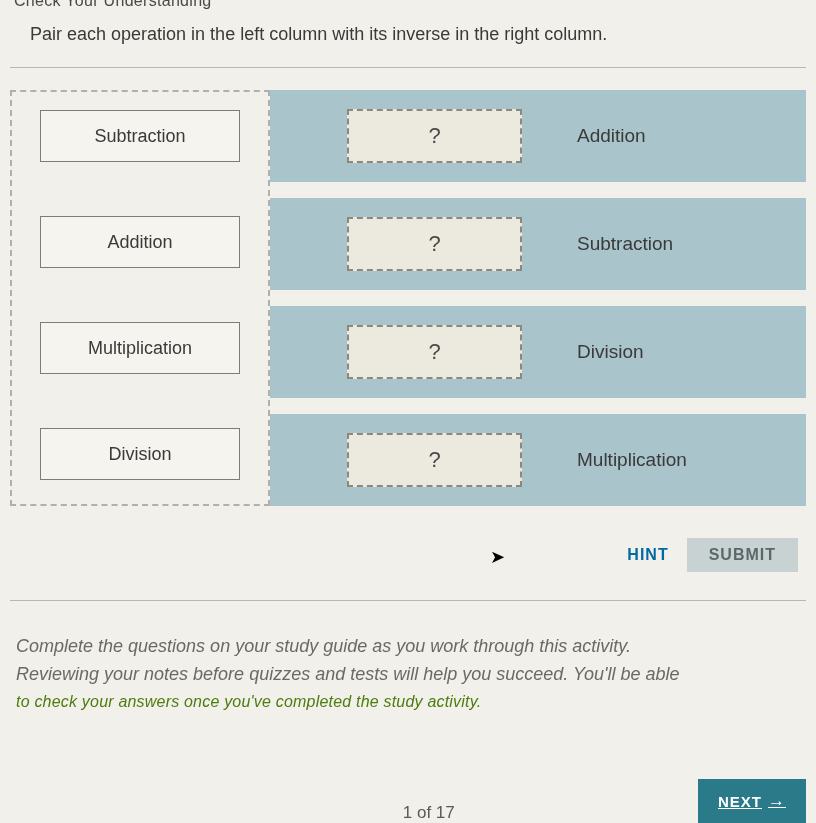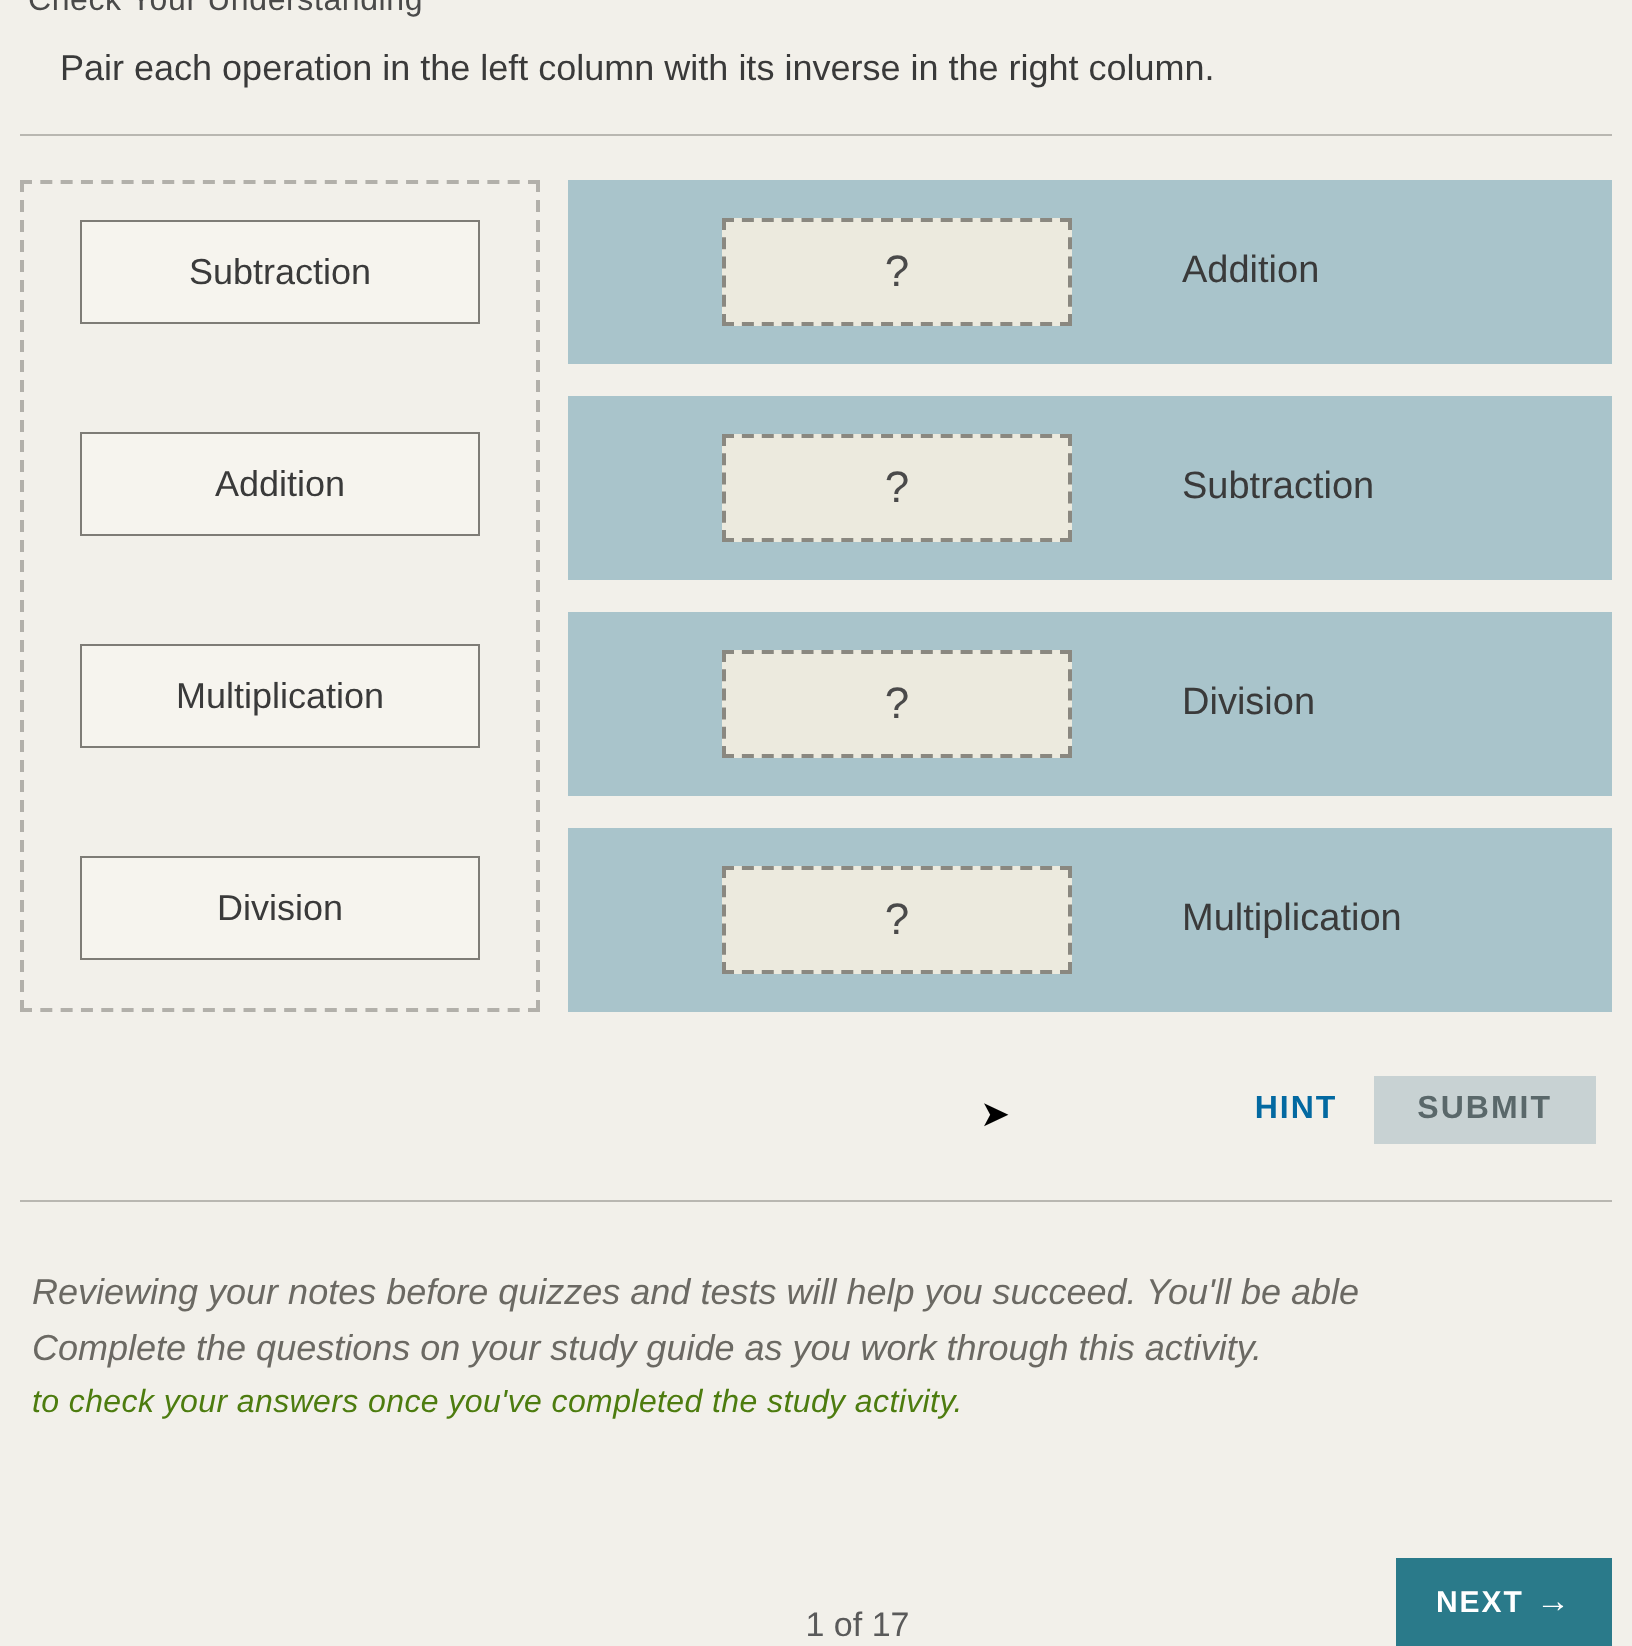--- a/index.html
+++ b/index.html
@@ -25,21 +25,20 @@
     margin-left: 16px;
   }
   .hr {
     border: none;
     border-top: 1px solid #b9b7b1;
     margin: 0 10px;
   }
   .match-area {
     display: flex;
     padding: 22px 10px 8px 10px;
-    gap: 14px;
   }
   .source-col {
     width: 260px;
     border: 2px dashed #b2b0aa;
     padding: 18px 10px;
     display: flex;
     flex-direction: column;
     gap: 54px;
     align-items: center;
   }
@@ -150,20 +149,21 @@
     color: #fff;
     border: none;
     padding: 12px 20px;
     font-size: 15px;
     letter-spacing: 1px;
     cursor: pointer;
     display: flex;
     align-items: center;
     gap: 6px;
     font-weight: 600;
+    text-decoration: underline;
   }
   .prev-btn { visibility: hidden; }
   .pager {
     color: #5a5a5a;
     font-size: 17px;
   }
   .arrow { font-size: 17px; }
 </style>
 </head>
 <body>
@@ -206,22 +206,22 @@
 
 <div class="actions">
   <span class="cursor">➤</span>
   <button class="hint-btn">HINT</button>
   <button class="submit-btn">SUBMIT</button>
 </div>
 
 <hr class="hr">
 
 <div class="footer-note">
+  <div>Complete the questions on your study guide as you work through this activity.</div>
   <div>Reviewing your notes before quizzes and tests will help you succeed. You'll be able</div>
-  <div>Complete the questions on your study guide as you work through this activity.</div>
 </div>
 <div class="footer-cut">to check your answers once you've completed the study activity.</div>
 
 <div class="nav-bar">
   <button class="prev-btn">
     <span class="arrow">←</span>
     <span>PREVIOUS</span>
   </button>
   <div class="pager">1 of 17</div>
   <button class="next-btn">

